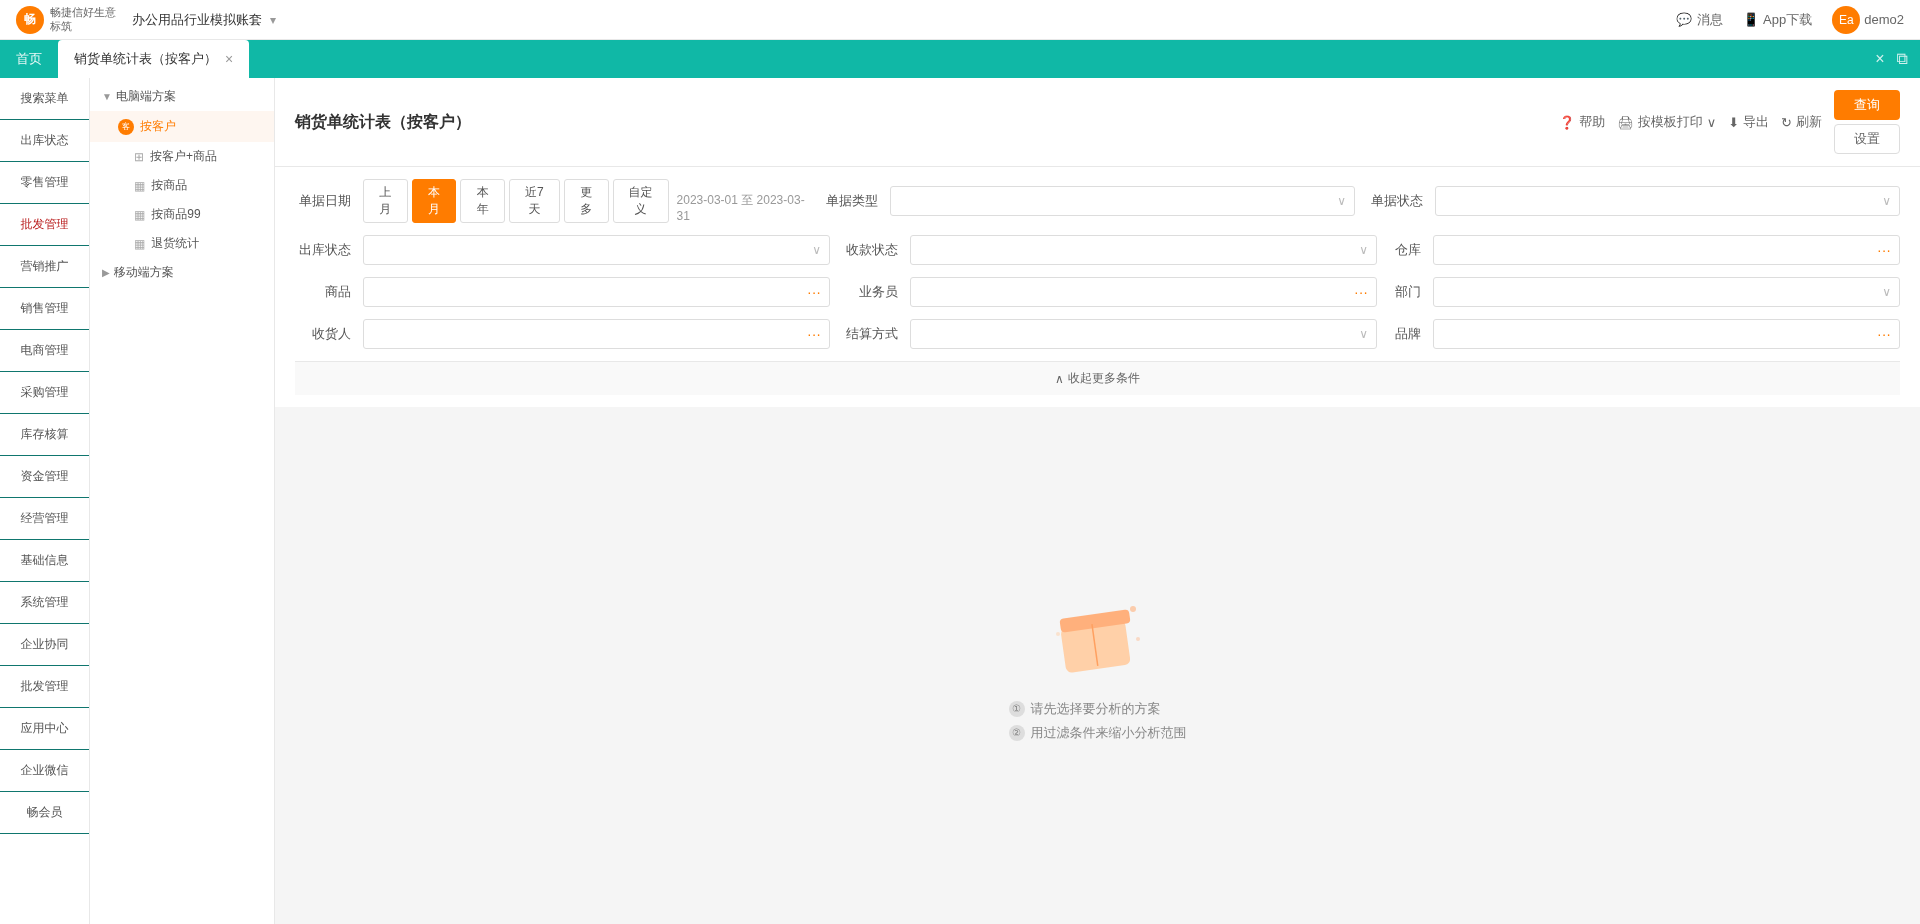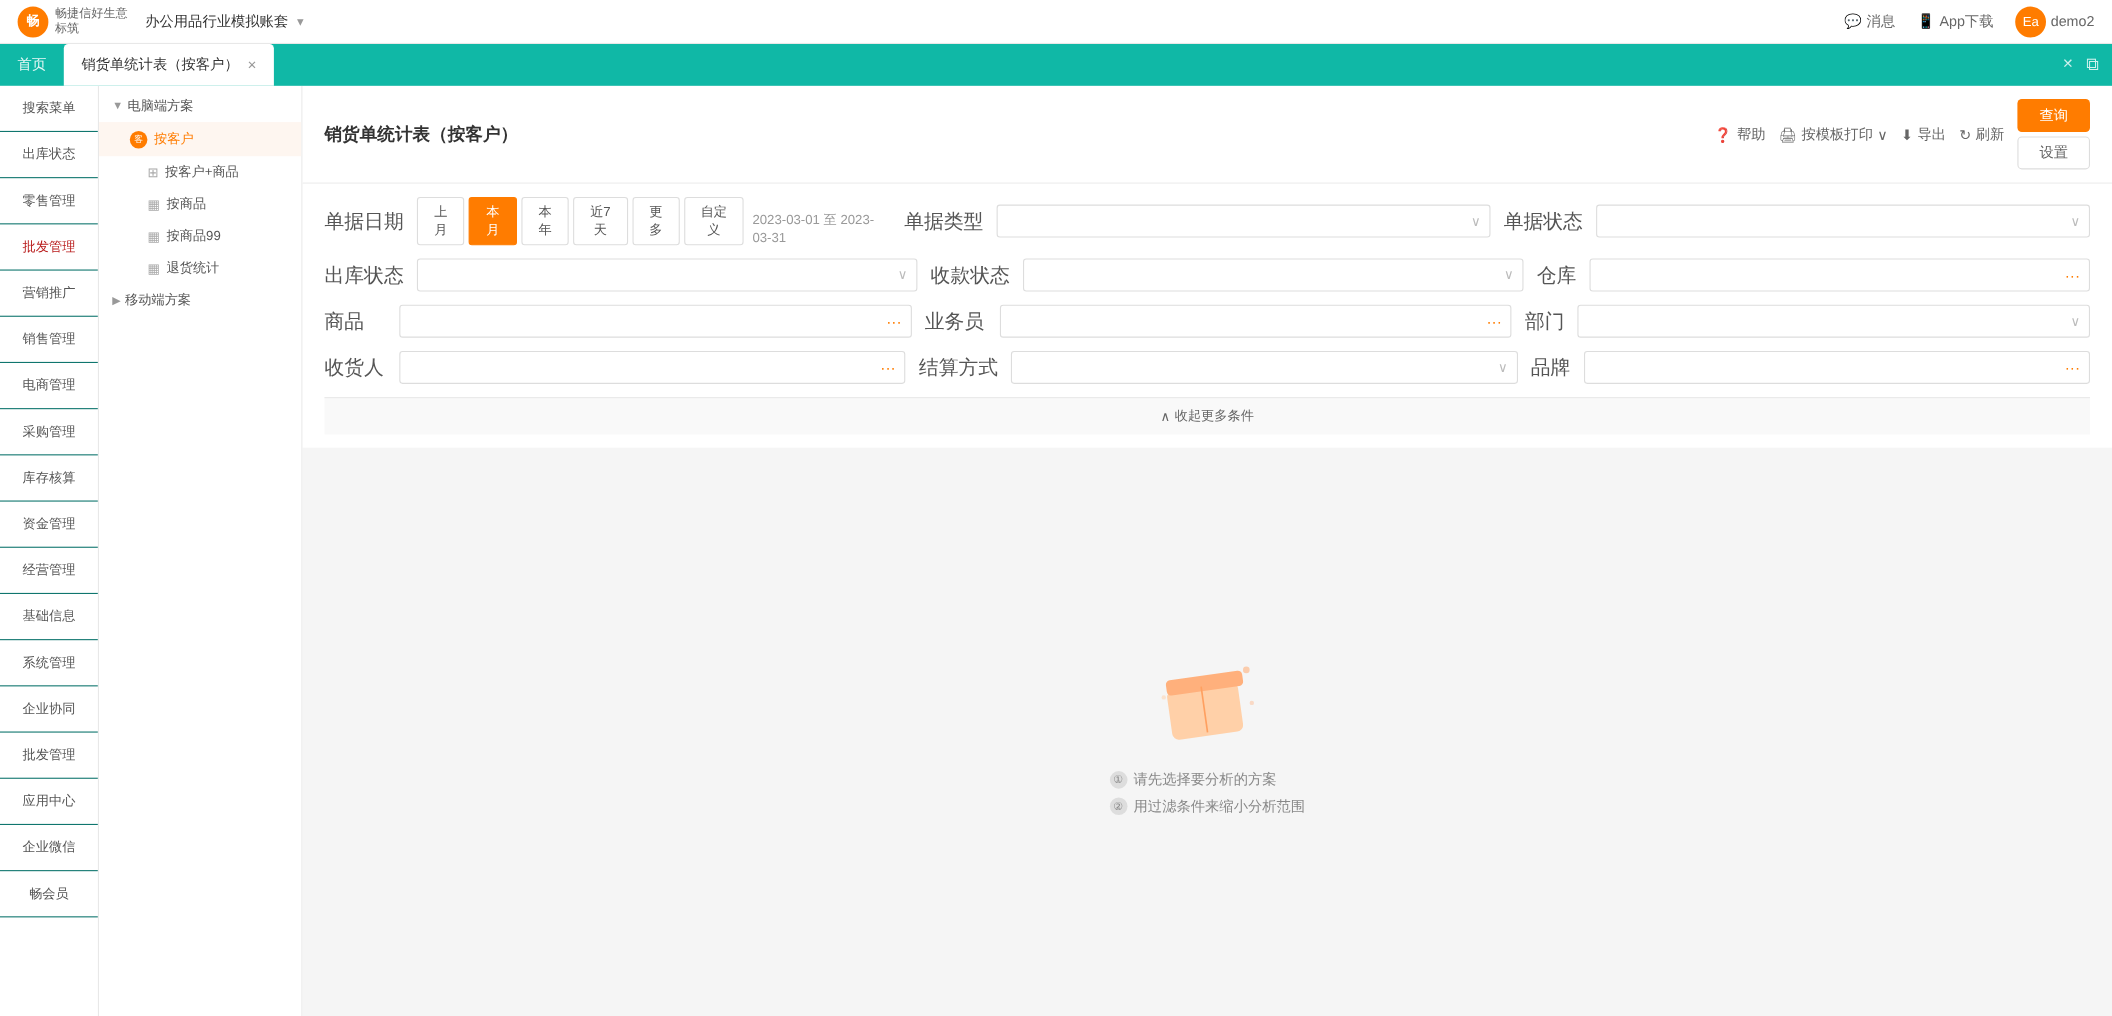--- a/index.html
+++ b/index.html
@@ -59,21 +59,21 @@
     .page-title { font-size: 16px; font-weight: bold; color: #333; }
     .page-header-actions { display: flex; align-items: center; gap: 12px; }
     .header-action-btn { display: flex; align-items: center; gap: 4px; font-size: 13px; color: #666; cursor: pointer; }
     .btn-query { background: #ff7c00; color: #fff; border: none; border-radius: 4px; padding: 6px 20px; font-size: 13px; cursor: pointer; }
     .btn-settings { background: #fff; color: #666; border: 1px solid #ddd; border-radius: 4px; padding: 5px 14px; font-size: 13px; cursor: pointer; }
 
     
     .filter-area { background: #fff; padding: 12px 20px; flex-shrink: 0; }
     .filter-row { display: flex; align-items: center; gap: 12px; margin-bottom: 12px; }
     .filter-row:last-child { margin-bottom: 0; }
-    .filter-label { font-size: 18px; color: #555; white-space: nowrap; min-width: 56px; }
+    .filter-label { font-size: 13px; color: #555; white-space: nowrap; min-width: 56px; text-align: right; }
     .filter-date-group { display: flex; align-items: center; gap: 4px; flex: 1; }
     .date-btn { padding: 4px 10px; border: 1px solid #ddd; border-radius: 3px; font-size: 12px; cursor: pointer; color: #555; background: #fff; }
     .date-btn.active { background: #ff7c00; color: #fff; border-color: #ff7c00; }
     .date-range-text { font-size: 12px; color: #999; margin-left: 4px; margin-top: 12px; }
     .filter-select { flex: 1; height: 30px; border: 1px solid #ddd; border-radius: 3px; padding: 0 8px; font-size: 13px; color: #555; background: #fff; display: flex; align-items: center; justify-content: space-between; cursor: pointer; }
     .filter-select-text { color: #bbb; font-size: 12px; }
     .filter-select-arrow { color: #bbb; font-size: 12px; }
     .filter-dots { color: #ff7c00; font-size: 14px; cursor: pointer; }
     .collapse-more { text-align: center; padding: 8px; font-size: 12px; color: #666; cursor: pointer; background: #f9f9f9; border-top: 1px solid #e8e8e8; display: flex; align-items: center; justify-content: center; gap: 4px; }
 

